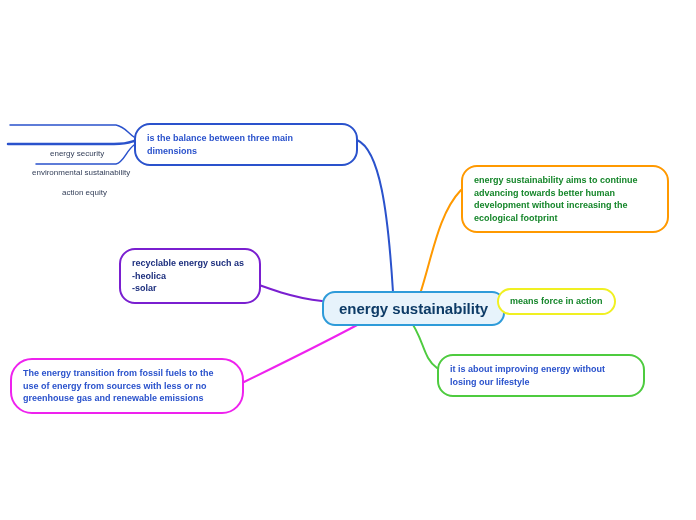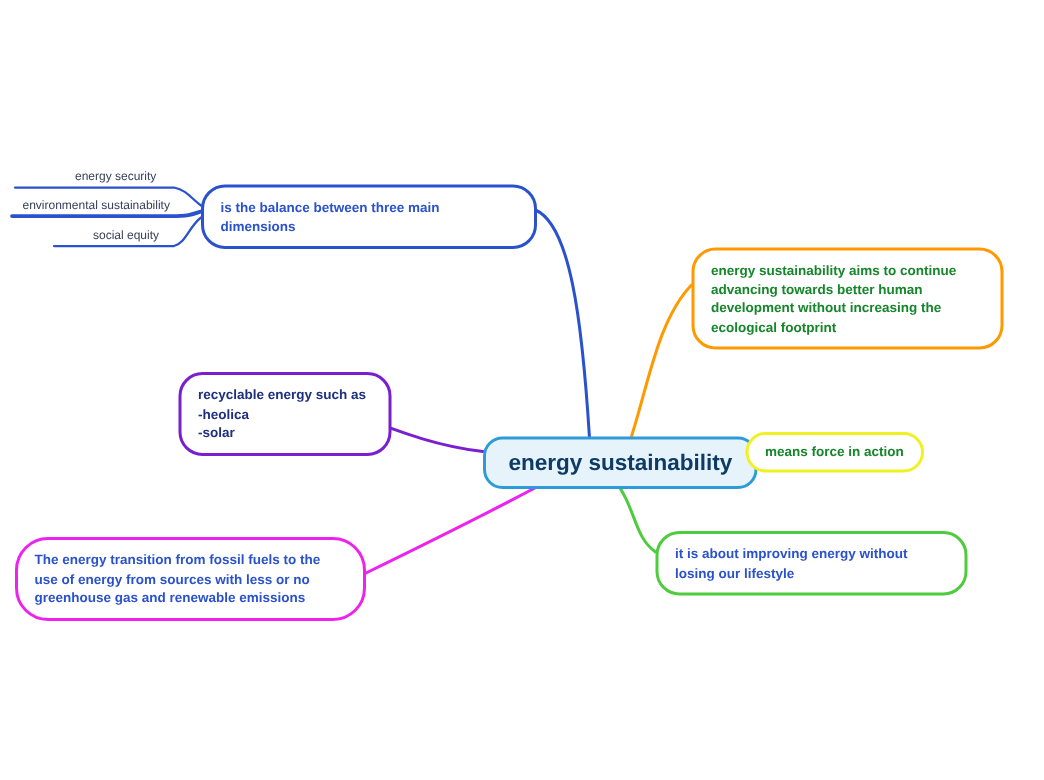--- a/index.html
+++ b/index.html
@@ -91,23 +91,24 @@
     color: #2a52cc;
     border-radius: 22px;
   }
   .sublabel {
     position: absolute;
     font-size: 8px;
     font-weight: normal;
     color: #35405a;
     white-space: nowrap;
     cursor: pointer;
+    margin-top: 36px;
   }
   #sublabel-security  { left: 50px;  top: 113px; }
-  #sublabel-environ   { left: 15px;  top: 132px; }
+  #sublabel-environ   { left: 32px;  top: 132px; }
   #sublabel-social    { left: 62px;  top: 152px; }
 </style>
 </head>
 <body>
 
 <div id="canvas">
 
   <svg id="wires">
 
     <path d="M357,140 C380,150 388,212 393,292" fill="none" stroke-width="2" stroke-linecap="round" stroke="#2a52cc"></path>
@@ -142,15 +143,15 @@
   <div class="node" id="node-recyclable">recyclable energy such as
 -heolica
 -solar</div>
 
   <div class="node" id="node-transition">The energy transition from fossil fuels to the use of energy from sources with less or no greenhouse gas and renewable emissions</div>
 
   <div class="sublabel" id="sublabel-security">energy security</div>
 
   <div class="sublabel" id="sublabel-environ">environmental sustainability</div>
 
-  <div class="sublabel" id="sublabel-social">social equity</div>
+  <div class="sublabel" id="sublabel-social">action equity</div>
 
 </div>
 
 </body></html>

